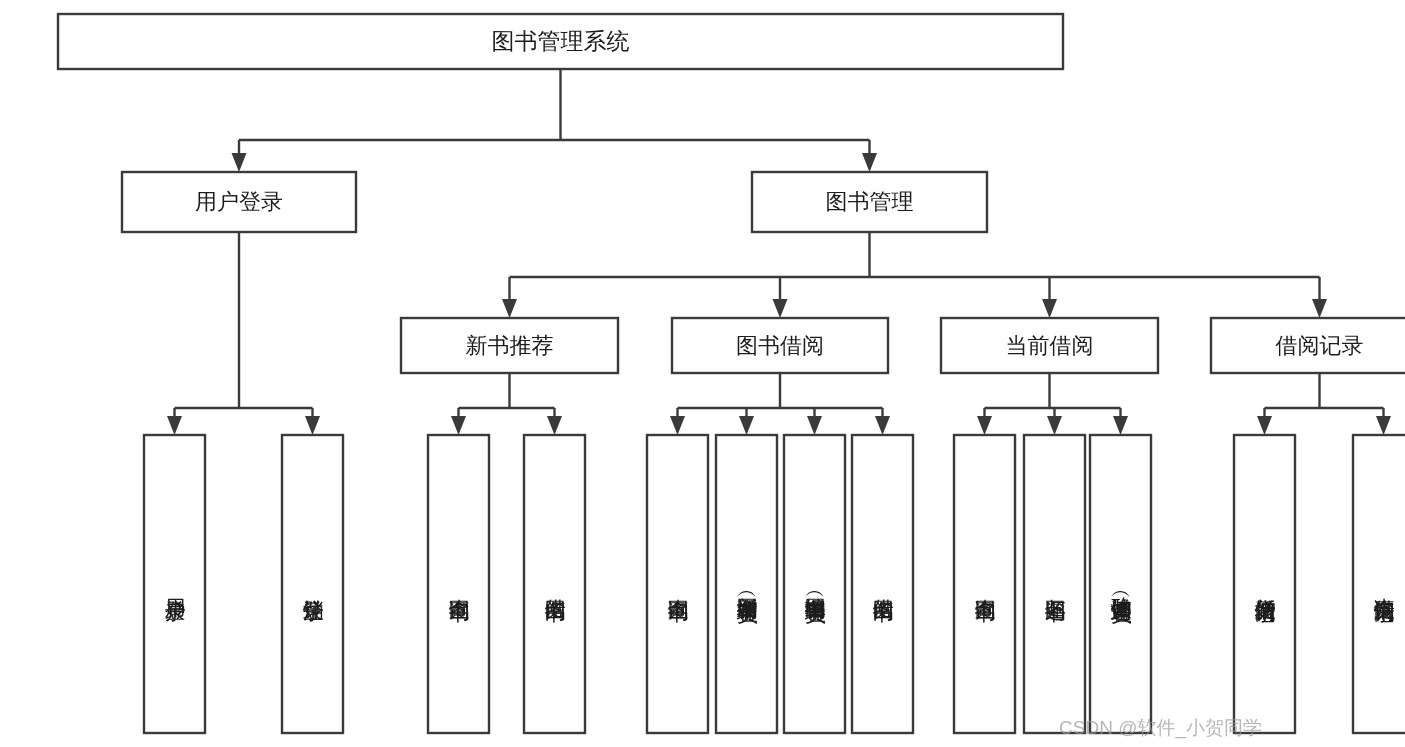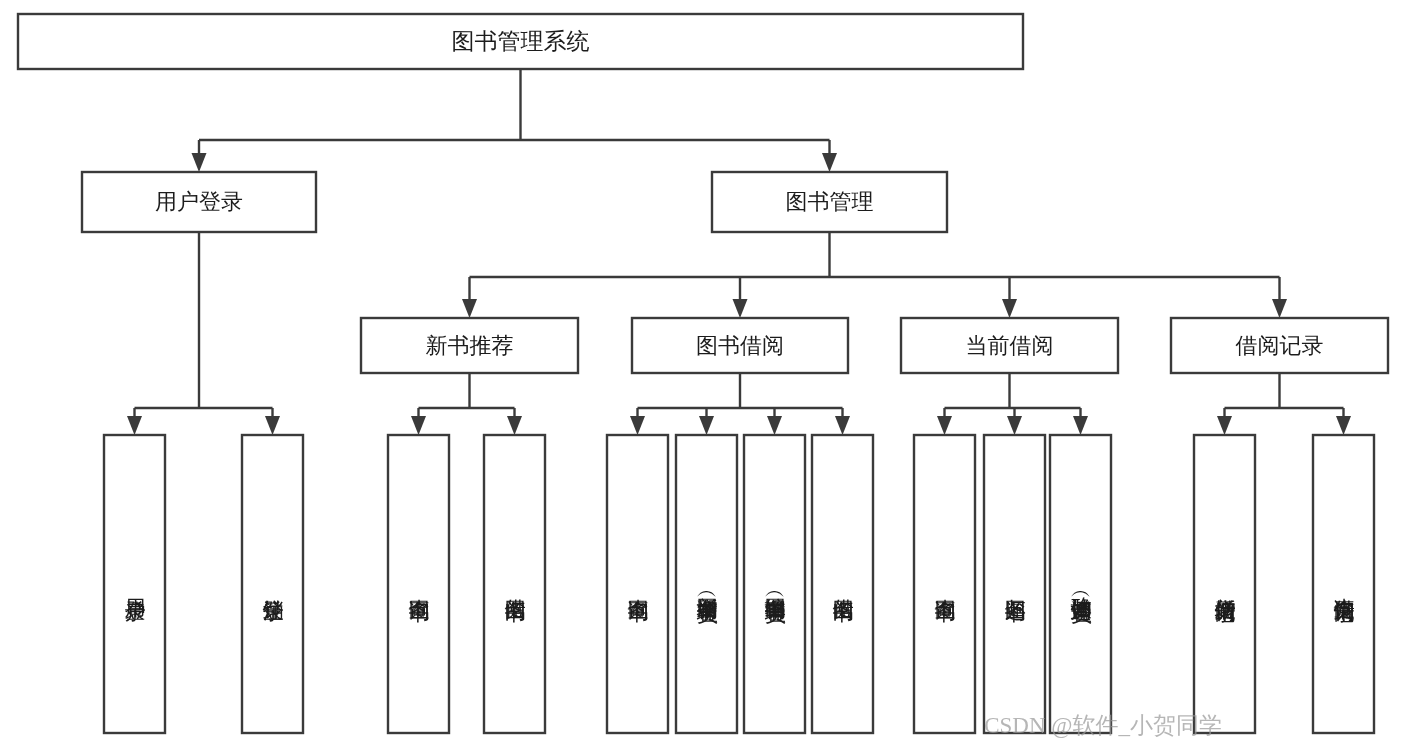--- a/index.html
+++ b/index.html
@@ -12,20 +12,21 @@
     height: 747px;
     font-family: "DejaVu Sans", "Liberation Sans", sans-serif;
     overflow: hidden;
     position: relative;
   }
   #diagram-root {
     position: relative;
     width: 1230px;
     height: 747px;
     background: #ffffff;
+    margin-left: 40px;
   }
   svg.flow {
     position: absolute;
     left: 0;
     top: 0;
     width: 1405px;
     height: 747px;
     display: block;
   }
   .node-rect {
@@ -71,22 +72,22 @@
     text-align: center;
     display: flex;
     align-items: center;
     justify-content: center;
     pointer-events: none;
   }
   .watermark {
     position: absolute;
     right: 8px;
     bottom: 6px;
-    font-family: Liberation Serif, serif;
-    font-size: 23px;
+    font-family: Liberation Sans, sans-serif;
+    font-size: 19px;
     color: #9a9a9a;
     opacity: 0.72;
     white-space: nowrap;
     user-select: none;
   }
 </style>
 </head>
 <body>
 
 <div id="diagram-root">

